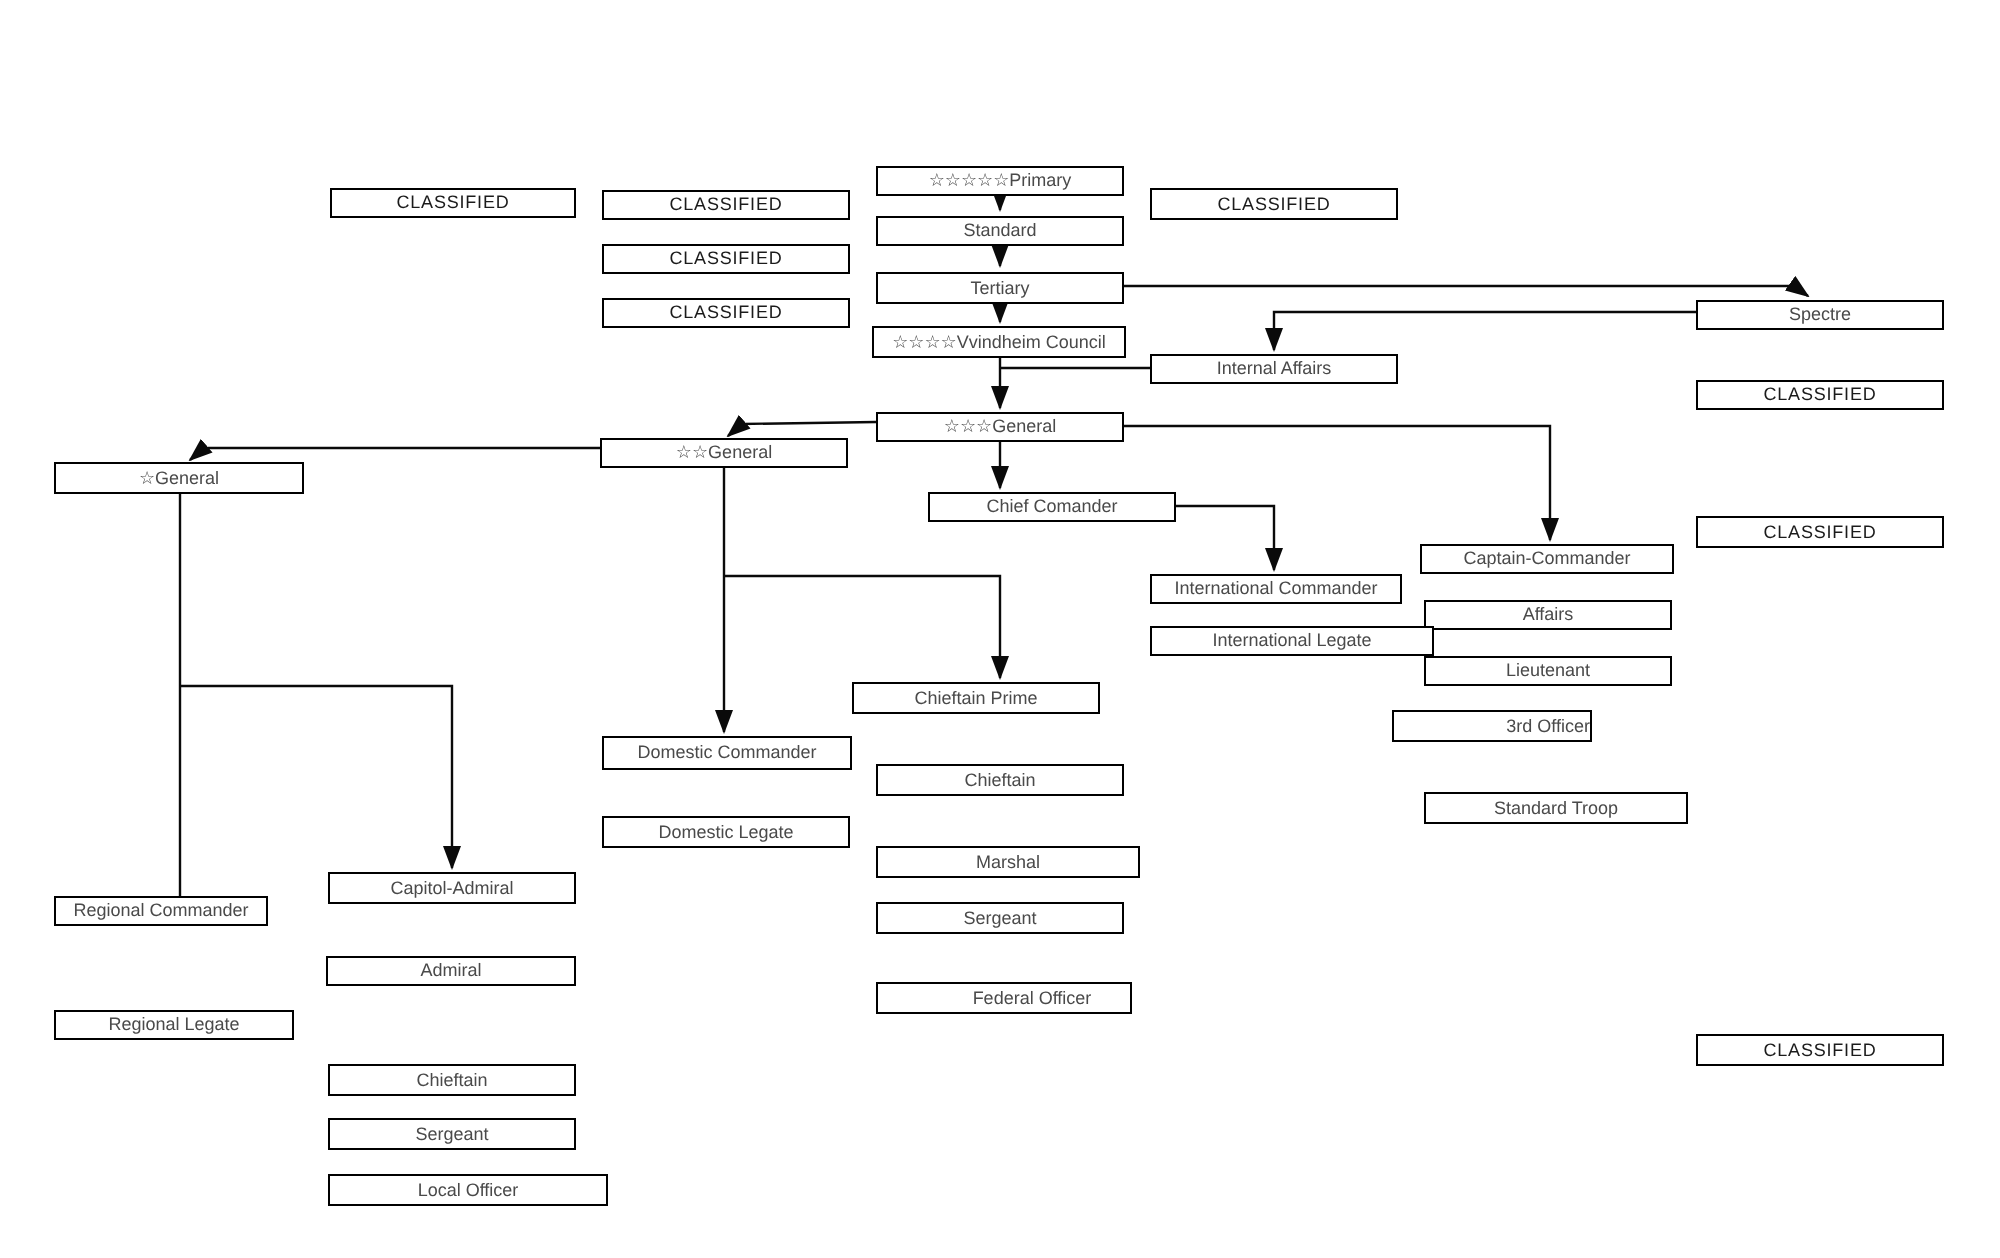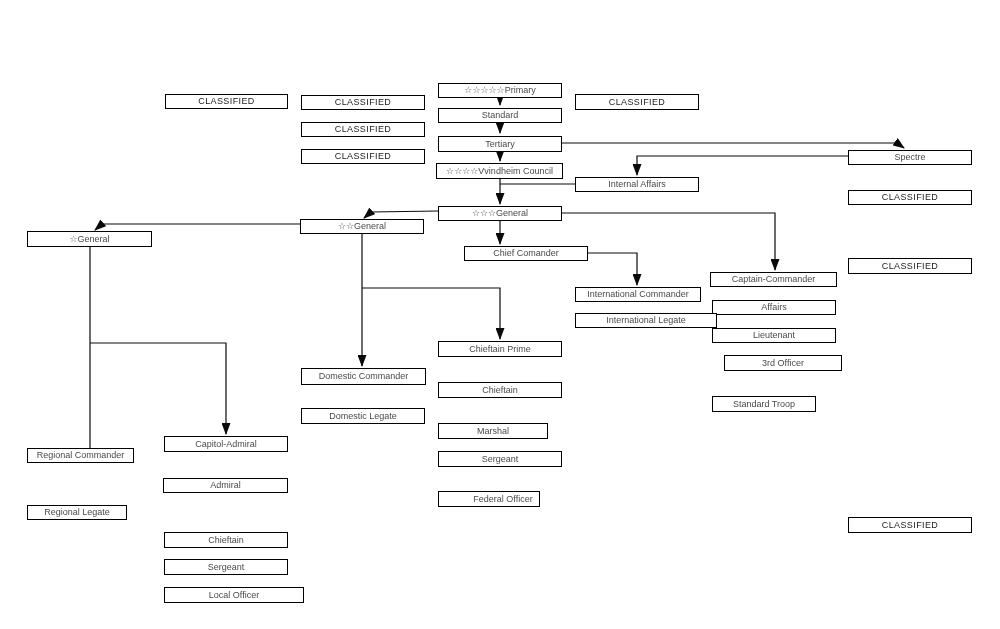--- a/index.html
+++ b/index.html
@@ -130,57 +130,57 @@
       </div>
       <div class="node" style="left: 712px; top: 300px; width: 124px; height: 15px;">
         <span>Affairs</span>
       </div>
       <div class="node" style="left: 575px; top: 313px; width: 142px; height: 15px;">
         <span>International Legate</span>
       </div>
       <div class="node" style="left: 712px; top: 328px; width: 124px; height: 15px;">
         <span>Lieutenant</span>
       </div>
-      <div class="node" style="left: 438px; top: 341px; width: 124px; height: 16px;">
+      <div class="node" style="left: 426px; top: 341px; width: 124px; height: 16px;">
         <span>Chieftain Prime</span>
       </div>
-      <div class="node" style="left: 724px; top: 355px; width: 118px; height: 16px;">
+      <div class="node" style="left: 696px; top: 355px; width: 100px; height: 16px; justify-content: flex-end;">
         <span>3rd Officer</span>
       </div>
       <div class="node" style="left: 301px; top: 368px; width: 125px; height: 17px;">
         <span>Domestic Commander</span>
       </div>
       <div class="node" style="left: 438px; top: 382px; width: 124px; height: 16px;">
         <span>Chieftain</span>
       </div>
-      <div class="node" style="left: 712px; top: 396px; width: 104px; height: 16px;">
+      <div class="node" style="left: 712px; top: 396px; width: 132px; height: 16px;">
         <span>Standard Troop</span>
       </div>
       <div class="node" style="left: 301px; top: 408px; width: 124px; height: 16px;">
         <span>Domestic Legate</span>
       </div>
-      <div class="node" style="left: 438px; top: 423px; width: 110px; height: 16px;">
+      <div class="node" style="left: 438px; top: 423px; width: 132px; height: 16px;">
         <span>Marshal</span>
       </div>
       <div class="node" style="left: 164px; top: 436px; width: 124px; height: 16px;">
         <span>Capitol-Admiral</span>
       </div>
       <div class="node" style="left: 438px; top: 451px; width: 124px; height: 16px;">
         <span>Sergeant</span>
       </div>
       <div class="node" style="left: 27px; top: 448px; width: 107px; height: 15px;">
         <span>Regional Commander</span>
       </div>
       <div class="node" style="left: 163px; top: 478px; width: 125px; height: 15px;">
         <span>Admiral</span>
       </div>
-      <div class="node" style="left: 438px; top: 491px; width: 102px; height: 16px; padding-left: 28px;">
+      <div class="node" style="left: 438px; top: 491px; width: 128px; height: 16px; padding-left: 28px;">
         <span>Federal Officer</span>
       </div>
-      <div class="node" style="left: 27px; top: 505px; width: 100px; height: 15px;">
+      <div class="node" style="left: 27px; top: 505px; width: 120px; height: 15px;">
         <span>Regional Legate</span>
       </div>
       <div class="node classified" style="left: 848px; top: 517px; width: 124px; height: 16px;">
         <span>CLASSIFIED</span>
       </div>
       <div class="node" style="left: 164px; top: 532px; width: 124px; height: 16px;">
         <span>Chieftain</span>
       </div>
       <div class="node" style="left: 164px; top: 559px; width: 124px; height: 16px;">
         <span>Sergeant</span>

